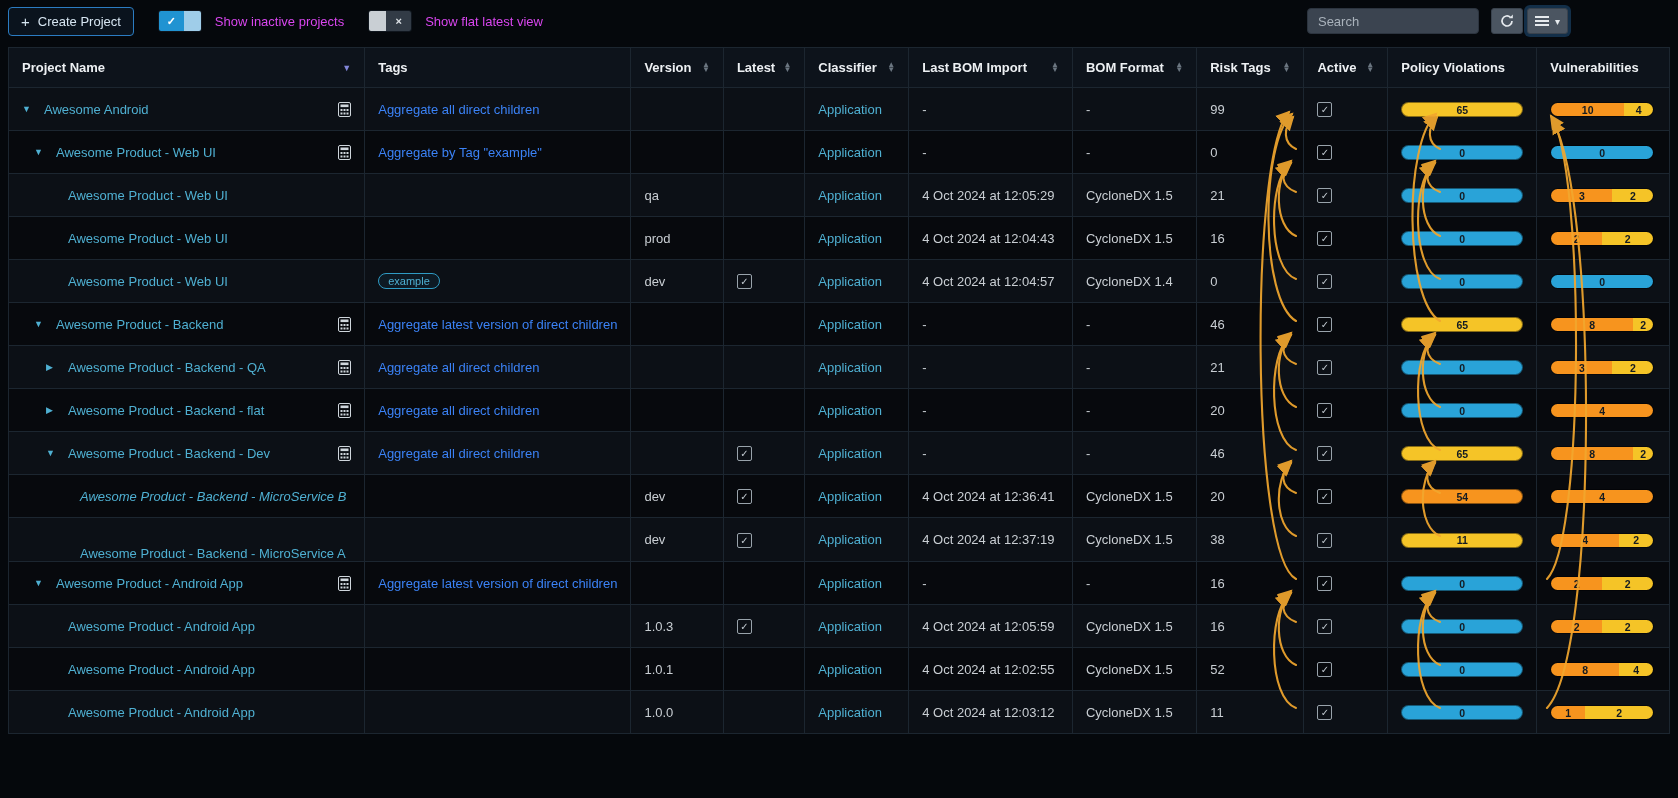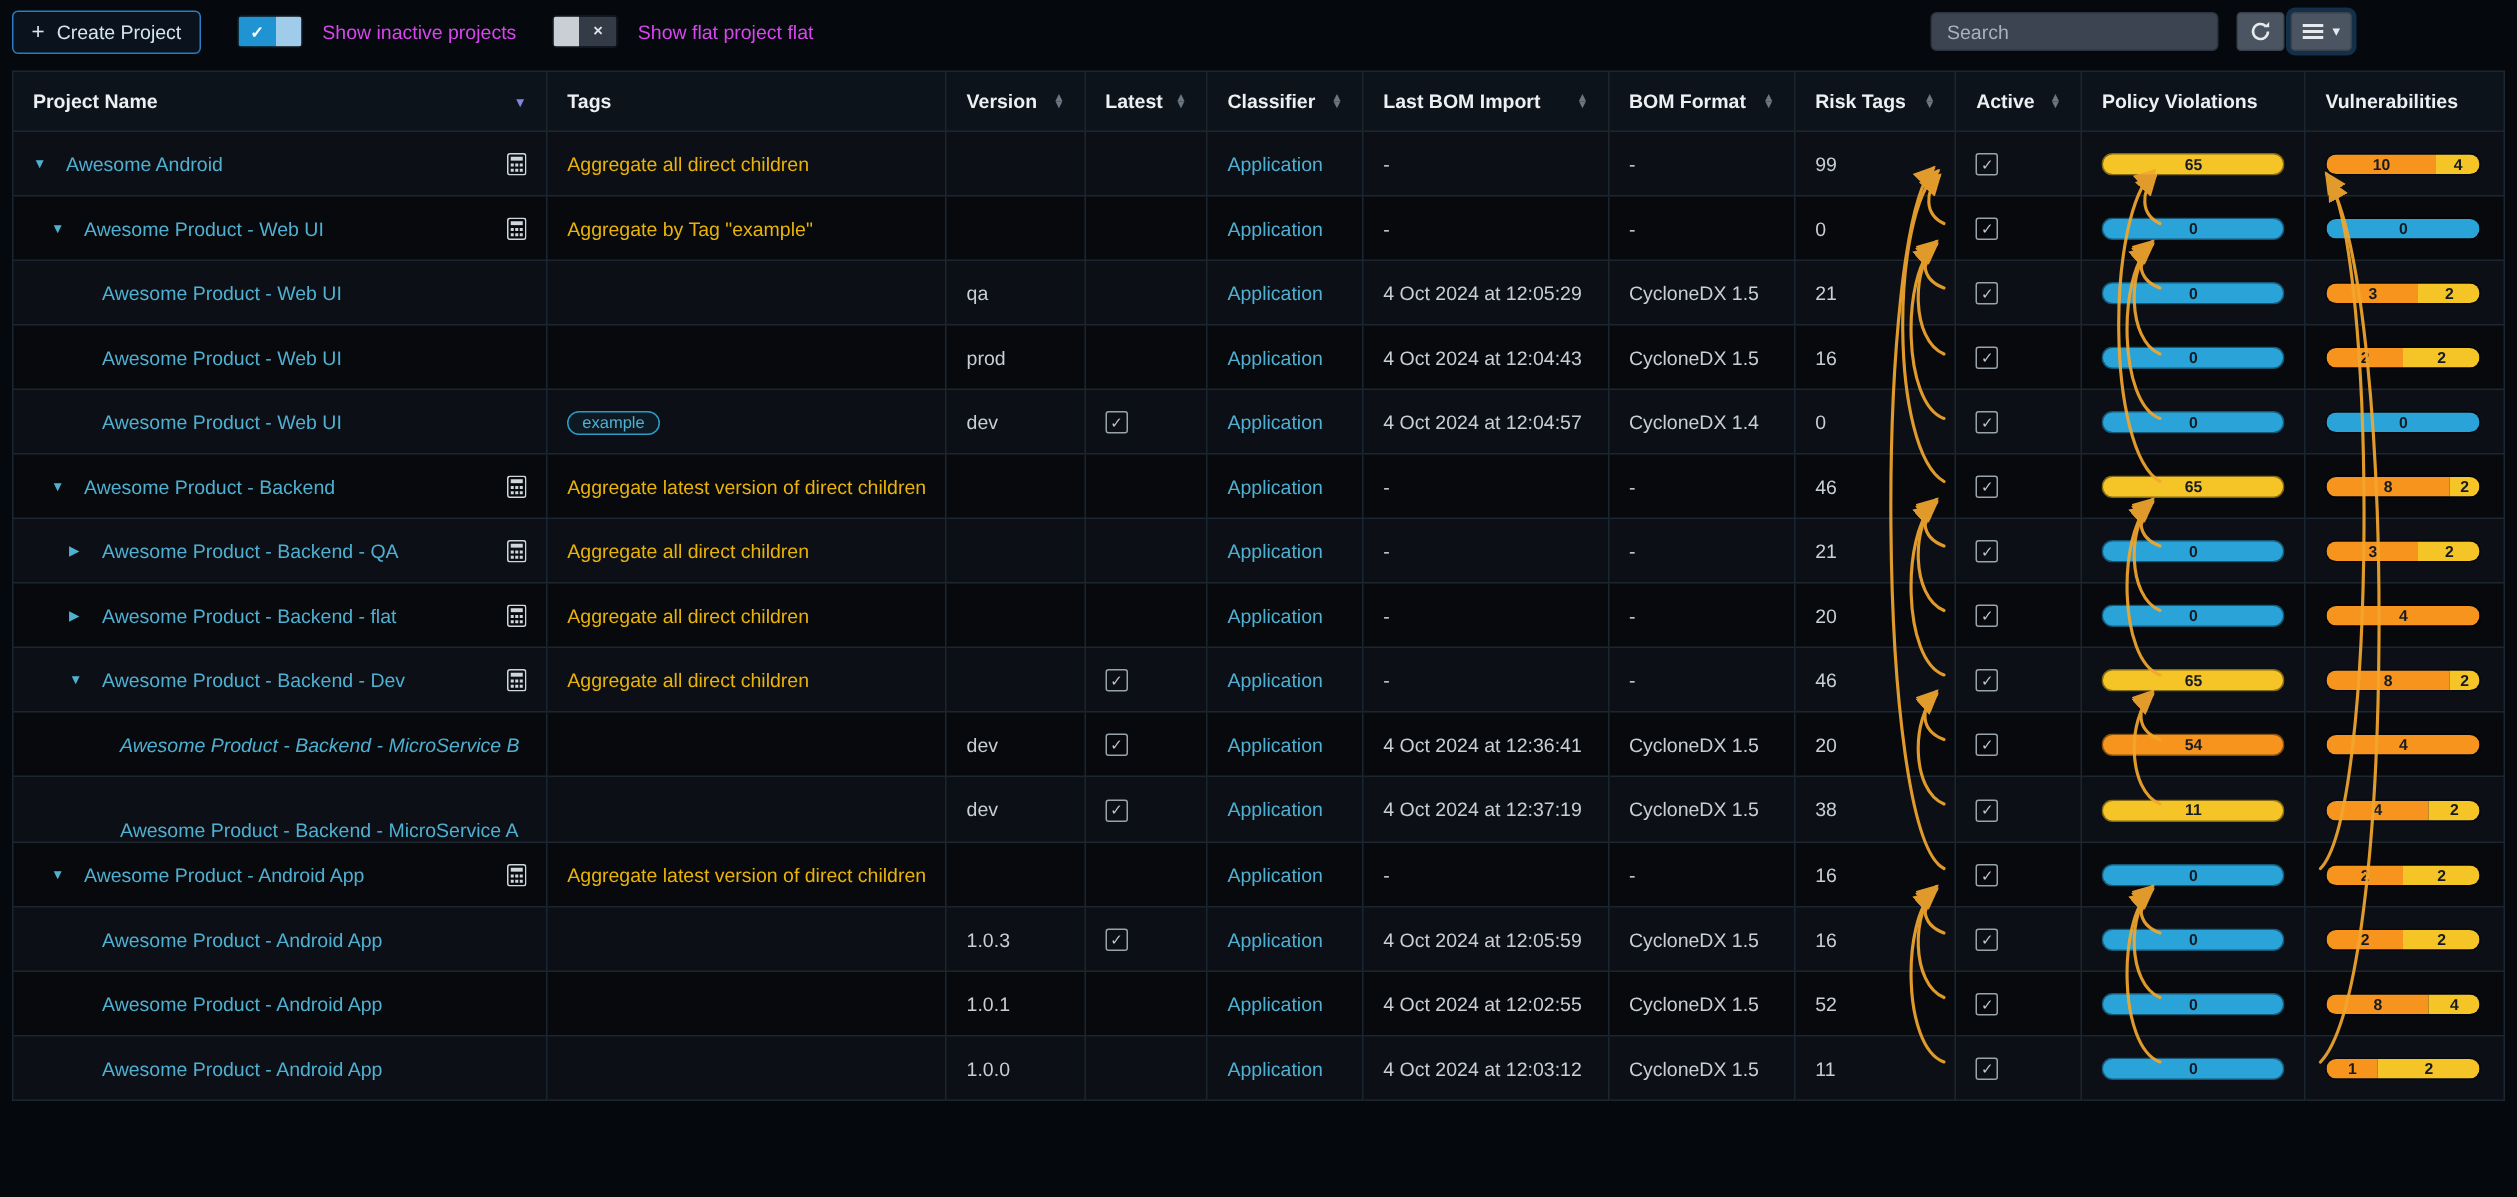--- a/index.html
+++ b/index.html
@@ -11,38 +11,38 @@
 .btn-create .plus{font-size:15px;line-height:1}
 .toggle-group{display:flex;align-items:center;margin-left:24px;gap:13px}
 .toggle{display:inline-flex;height:22px;border-radius:3px;overflow:hidden;cursor:pointer;border:1px solid #10161e}
 .toggle .seg{display:inline-flex;align-items:center;justify-content:center;font-size:11px;font-weight:bold}
 .toggle.on .seg-state{width:25px;background:#2093d2;color:#fff}
 .toggle.on .seg-knob{width:17px;background:#9fcde9}
 .toggle.off .seg-knob{width:17px;background:#c9cfd4}
 .toggle.off .seg-state{width:25px;background:#323b46;color:#dfe4e8}
 .toggle-label{font-size:13px;color:#d946ef}
 .spacer{flex:1}
-.search{width:192px;height:26px;background:#3b4450;border:1px solid #2c343f;border-radius:4px;color:#ccd3d9;font-size:13px;padding:0 10px;font-family:inherit;margin-right:8px}
+.search{width:172px;height:26px;background:#3b4450;border:1px solid #2c343f;border-radius:4px;color:#ccd3d9;font-size:13px;padding:0 10px;font-family:inherit;margin-right:8px}
 .search::placeholder{color:#a9b2bb}
 .tool-btn{height:26px;min-width:32px;display:inline-flex;align-items:center;justify-content:center;gap:6px;background:#4b5561;border:1px solid #39424d;border-radius:3px;margin-left:4px;cursor:pointer;padding:0 7px}
 .tool-btn.menu{box-shadow:0 0 0 3px rgba(45,120,190,.35)}
 .menu-caret{color:#e6eaee;font-size:10px}
 
 .proj-table{border-collapse:collapse;table-layout:fixed;margin:9px 8px 0;font-size:13px}
 .proj-table th,.proj-table td{border:1px solid #1c2630;padding:0 13px;white-space:nowrap;text-align:left;vertical-align:middle}
 .proj-table thead th{height:40px;background:#0d131b;color:#edf0f3;font-weight:bold}
 .proj-table tbody td{height:43px;color:#c9ced3}
 tr.odd{background:#0c1016}
 tr.even{background:#07090d}
 .link{color:#4fb0d2;text-decoration:none;cursor:pointer}
 .name-wrap{display:flex;align-items:center}
 .caret{width:14px;margin-right:8px;font-size:9px;color:#4fb0d2;flex:none;cursor:pointer}
 .coll-icon{margin-left:auto;display:inline-flex;padding-left:8px}
 .cell-tags{overflow:visible}
-.agg-text{color:#eab308}
+.agg-text{color:#3b82f6}
 .tag-badge{display:inline-block;border:1px solid #2f9bc4;color:#4fb0d2;font-size:11px;border-radius:9px;padding:1px 9px;background:#0d1a24;cursor:pointer}
 .cell-center{text-align:center}
 .checkbox{display:inline-flex;width:15px;height:15px;border:1px solid #99a3ab;border-radius:2px;align-items:center;justify-content:center;font-size:10px;color:#c0c8cf;background:transparent;cursor:pointer}
 .bar{display:inline-flex;height:15px;border-radius:8px;overflow:hidden;font-size:10.5px;font-weight:bold;color:#141b22;vertical-align:middle;border:1px solid rgba(0,0,0,.45);cursor:pointer}
 .policy-bar{width:122px;align-items:center;justify-content:center}
 .vuln-bar{width:104px}
 .vuln-seg{display:inline-flex;align-items:center;justify-content:center;flex-basis:0;min-width:0}
 .th-wrap{display:flex;align-items:center;justify-content:space-between}
 .sort-icon{display:inline-flex;flex-direction:column;line-height:.62;font-size:8px;color:#6b7681;margin-left:8px;cursor:pointer}
 .sort-desc{font-size:9px;color:#8186d8;margin-left:8px;cursor:pointer}
@@ -64,21 +64,21 @@
       <span class="seg seg-knob"></span>
     </span>
     <span class="toggle-label">Show inactive projects</span>
   </div>
 
   <div class="toggle-group">
     <span class="toggle off">
       <span class="seg seg-knob"></span>
       <span class="seg seg-state">×</span>
     </span>
-    <span class="toggle-label">Show flat project flat</span>
+    <span class="toggle-label">Show flat latest view</span>
   </div>
 
   <div class="spacer"></div>
 
   <input class="search" placeholder="Search" style="">
 
   <button class="tool-btn">
     <span style="display:inline-flex">
       <svg width="14" height="14" viewBox="0 0 14 14">
           <path d="M12 7a5 5 0 1 1-1.6-3.7" fill="none" stroke="#e6eaee" stroke-width="1.7"></path>

